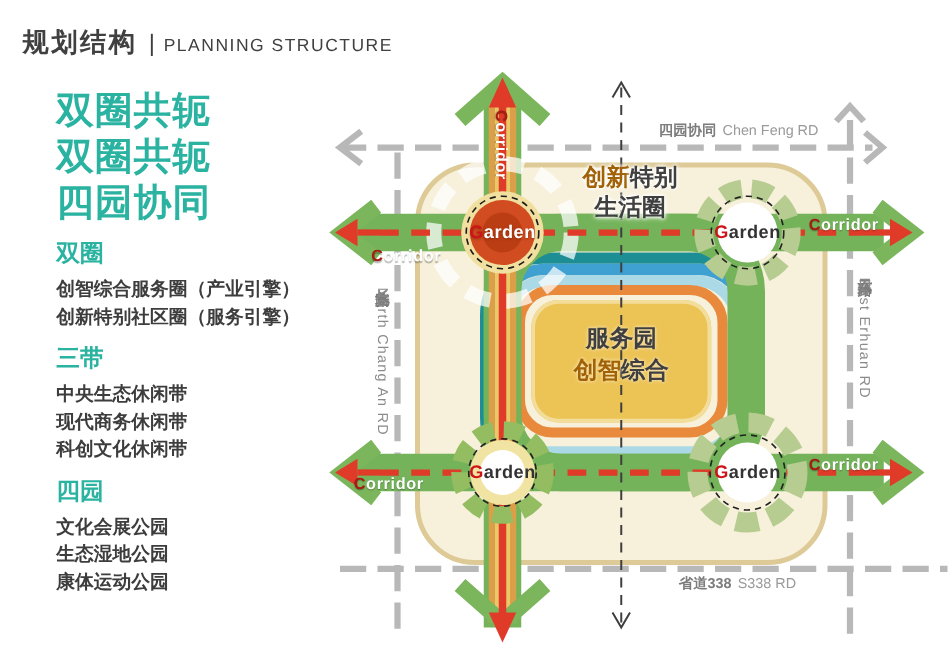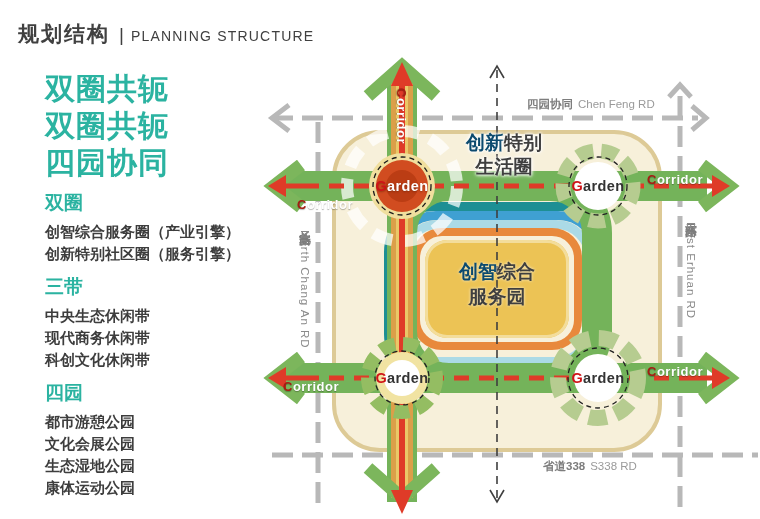--- a/index.html
+++ b/index.html
@@ -39,21 +39,21 @@
   .stripe-o{position:absolute;left:391px;top:78px;width:22px;height:420px;background:#db9f49;}
   .stripe-y{position:absolute;left:396px;top:78px;width:12px;height:420px;background:#eac868;}
 
   
   .lbl-life{position:absolute;left:448px;top:131px;width:112px;text-align:center;
             font-size:19px;font-weight:700;line-height:24px;color:#3f3f3f;
             text-shadow:0 0 3px #fff,0 0 3px #fff,0 0 5px #fff;}
   .lbl-center{position:absolute;left:424px;top:259px;width:146px;text-align:center;
               font-size:19px;font-weight:700;line-height:25px;color:#3f3f3f;
               text-shadow:0 0 3px rgba(255,255,255,.8);}
-  .accent-red{color:#0c4a6e;}
+  .accent-red{color:#a16207;}
 
   .garden-lbl{position:absolute;width:90px;text-align:center;font-size:14.5px;font-weight:700;letter-spacing:.4px;}
   .g-init{color:#cf1418;}
   .garden-light{color:#ffffff;text-shadow:0 1px 2px rgba(90,30,0,.5);}
   .garden-dark{color:#333333;}
   .gl-tl{left:357px;top:178px;} .gl-tr{left:553px;top:178px;}
   .gl-bl{left:357px;top:370px;} .gl-br{left:553px;top:370px;}
 
   .cor-lbl{position:absolute;font-size:13px;font-weight:700;color:#ffffff;letter-spacing:.5px;
            text-shadow:0 1px 1px rgba(0,0,0,.3);}
@@ -90,21 +90,20 @@
       <div>四园协同</div>
     </div>
     <div class="sb-sec-label">双圈</div>
     <div class="sb-item">创智综合服务圈（产业引擎）</div>
     <div class="sb-item">创新特别社区圈（服务引擎）</div>
     <div class="sb-sec-label">三带</div>
     <div class="sb-item">中央生态休闲带</div>
     <div class="sb-item">现代商务休闲带</div>
     <div class="sb-item">科创文化休闲带</div>
     <div class="sb-sec-label">四园</div>
-    <div class="sb-item">都市游憩公园</div>
     <div class="sb-item">文化会展公园</div>
     <div class="sb-item">生态湿地公园</div>
     <div class="sb-item">康体运动公园</div>
   </div>
 
   <svg class="svg-layer" viewBox="0 0 760 519">
     <g stroke="#b8b8b8" stroke-width="5" fill="none">
       <path d="M272 118 H698" stroke-dasharray="21 9"></path>
       <path d="M289 105 L272 118 L289 131"></path>
       <path d="M692 106 L706 118 L692 130"></path>
@@ -187,22 +186,22 @@
       <path d="M490 490 L497 502 L504 490"></path>
     </g>
   </svg>
 
   <div class="lbl-life">
     <div><span class="accent-red">创新</span><span>特别</span></div>
     <div>生活圈</div>
   </div>
 
   <div class="lbl-center">
+    <div>服务园</div>
     <div><span class="accent-red">创智</span><span>综合</span></div>
-    <div>服务园</div>
   </div>
 
   <div class="garden-lbl garden-light gl-tl"><span class="g-init">G</span><span>arden</span></div>
   <div class="garden-lbl garden-dark gl-tr"><span class="g-init">G</span><span>arden</span></div>
   <div class="garden-lbl garden-dark gl-bl"><span class="g-init">G</span><span>arden</span></div>
   <div class="garden-lbl garden-dark gl-br"><span class="g-init">G</span><span>arden</span></div>
 
   <div class="cor-lbl cl-1"><span class="c-init">C</span><span>orridor</span></div>
   <div class="cor-lbl cl-2"><span class="c-init">C</span><span>orridor</span></div>
   <div class="cor-lbl cl-3"><span class="c-init">C</span><span>orridor</span></div>

